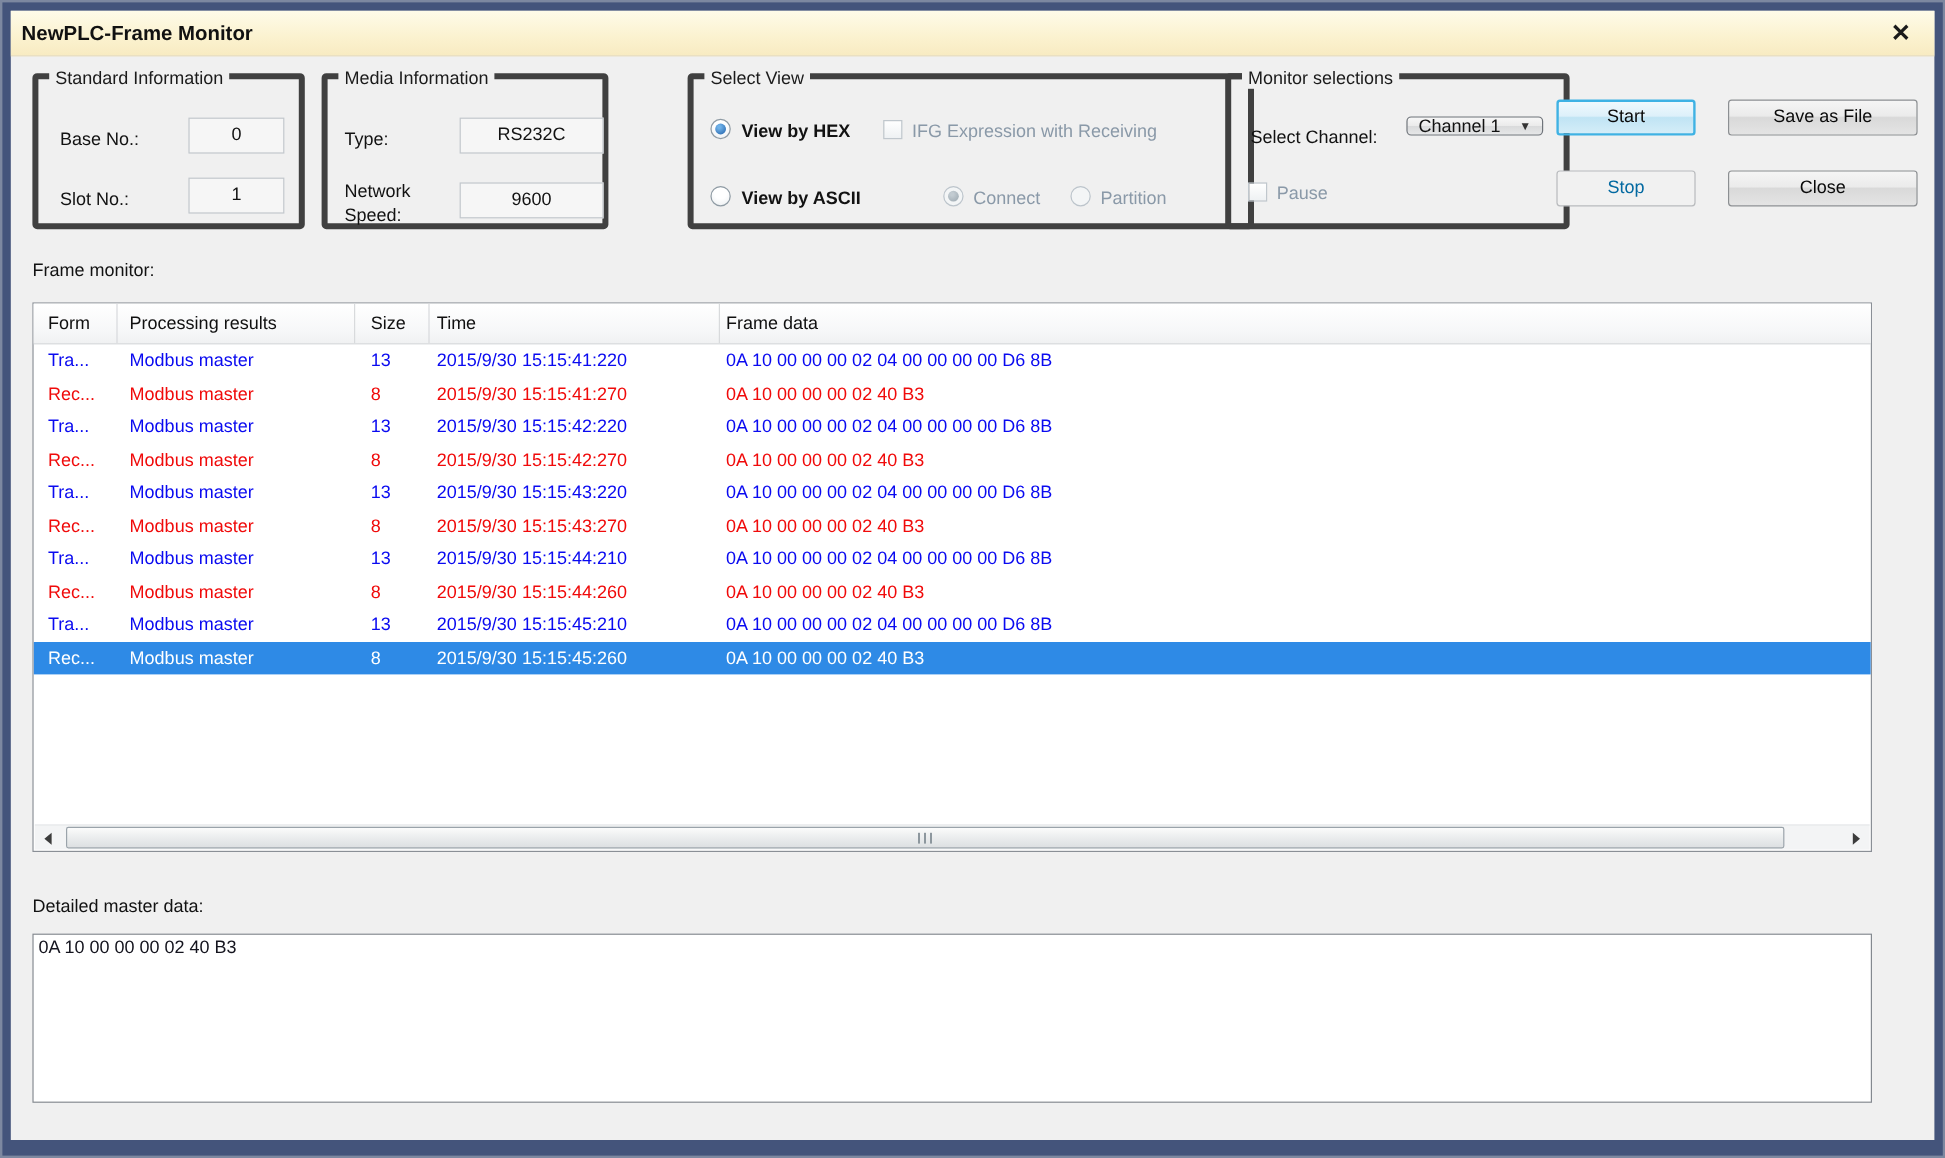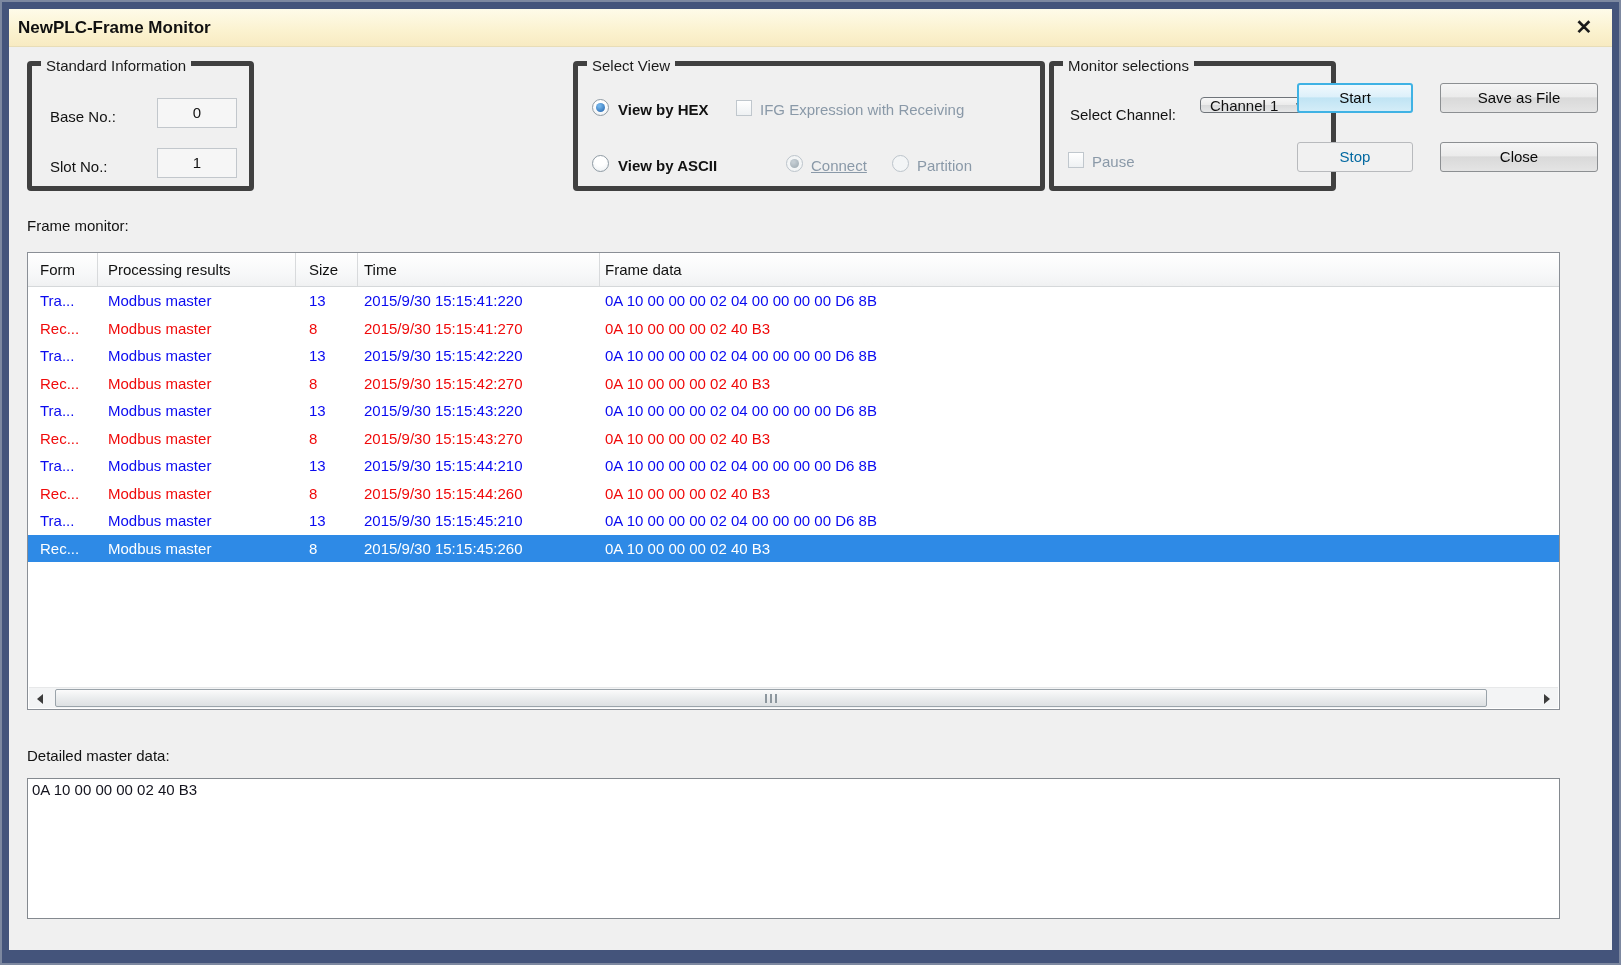--- a/index.html
+++ b/index.html
@@ -31,21 +31,21 @@
     position:absolute; top:52px; height:130px;
     border:5px solid #404040; border-radius:4px;
   }
   .group .legend {
     position:absolute; top:-9px; left:9px; background:#f0f0f0;
     padding:0 5px; font-size:15px; color:#1b1b1b; white-space:nowrap;
   }
   .g-std   { left:18px;  width:227px; }
   .g-media { left:259px; width:239px; }
   .g-view  { left:564px; width:472px; }
-  .g-mon   { left:1040px; width:287px; }
+  .g-mon   { left:1012px; width:287px; }
 
   .lbl { position:absolute; font-size:15px; color:#121212; white-space:nowrap; }
   .field {
     position:absolute; height:30px;
     border:1px solid #c2c7cc; background:#f6f6f6;
     font-size:15px; color:#121212; text-align:center; line-height:28px;
   }
 
   
   .radio {
@@ -150,35 +150,42 @@
     </div>
 
     <div class="group g-std">
       <span class="legend">Standard Information</span>
       <span class="lbl" style="left:18px; top:42px;">Base No.:</span>
       <div class="field" style="left:125px; top:32px; width:80px;">0</div>
       <span class="lbl" style="left:18px; top:92px;">Slot No.:</span>
       <div class="field" style="left:125px; top:82px; width:80px;">1</div>
     </div>
 
+    <div class="group g-media">
+      <span class="legend">Media Information</span>
+      <span class="lbl" style="left:14px; top:42px;">Type:</span>
+      <div class="field" style="left:110px; top:32px; width:120px;">RS232C</div>
+      <span class="lbl" style="left:14px; top:84px; width:88px; white-space:normal; line-height:20px;">Network Speed:</span>
+      <div class="field" style="left:110px; top:86px; width:120px;">9600</div>
+    </div>
 
     <div class="group g-view">
       <span class="legend">Select View</span>
 
       <span class="radio checked" style="left:14px; top:33px;"></span>
       <span class="lbl" style="left:40px; top:35px; font-weight:bold;">View by HEX</span>
 
       <span class="checkbox disabled" style="left:158px; top:34px;"></span>
       <span class="lbl dimtext" style="left:182px; top:35px;">IFG Expression with Receiving</span>
 
       <span class="radio" style="left:14px; top:89px;"></span>
       <span class="lbl" style="left:40px; top:91px; font-weight:bold;">View by ASCII</span>
 
       <span class="radio disabled checked" style="left:208px; top:89px;"></span>
-      <span class="lbl dimtext" style="left:233px; top:91px;text-decoration:underline;">Connect</span>
+      <span class="lbl dimtext" style="left:233px; top:91px;">Connect</span>
 
       <span class="radio disabled" style="left:314px; top:89px;"></span>
       <span class="lbl dimtext" style="left:339px; top:91px;">Partition</span>
     </div>
 
     <div class="group g-mon">
       <span class="legend">Monitor selections</span>
       <span class="lbl" style="left:16px; top:40px;">Select Channel:</span>
       <div class="dropdown" style="left:146px; top:31px; width:114px;">
         <span>Channel 1</span>

